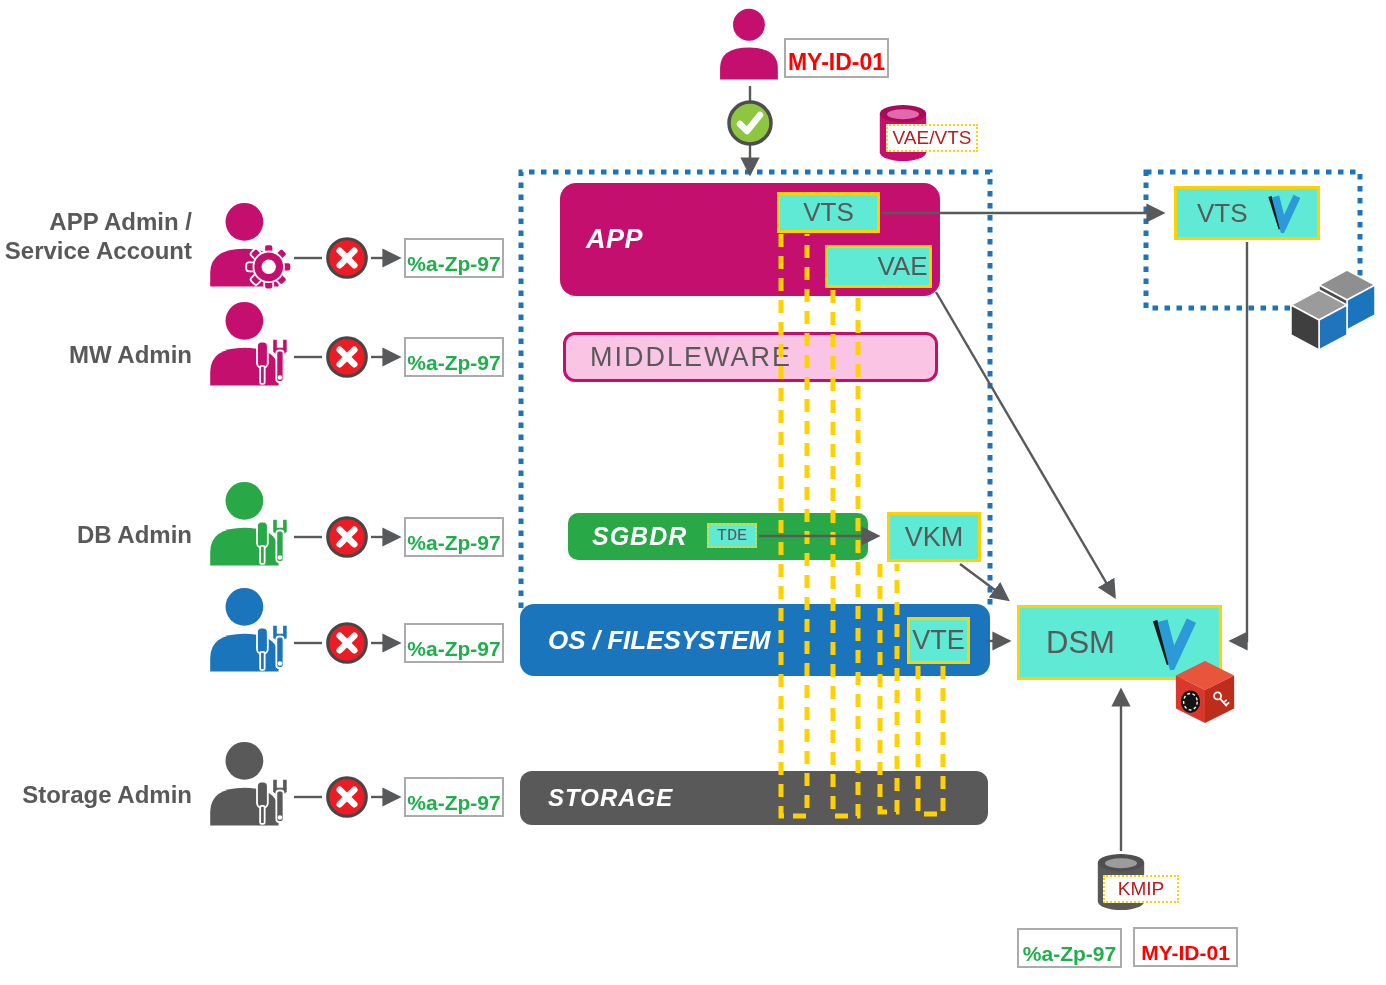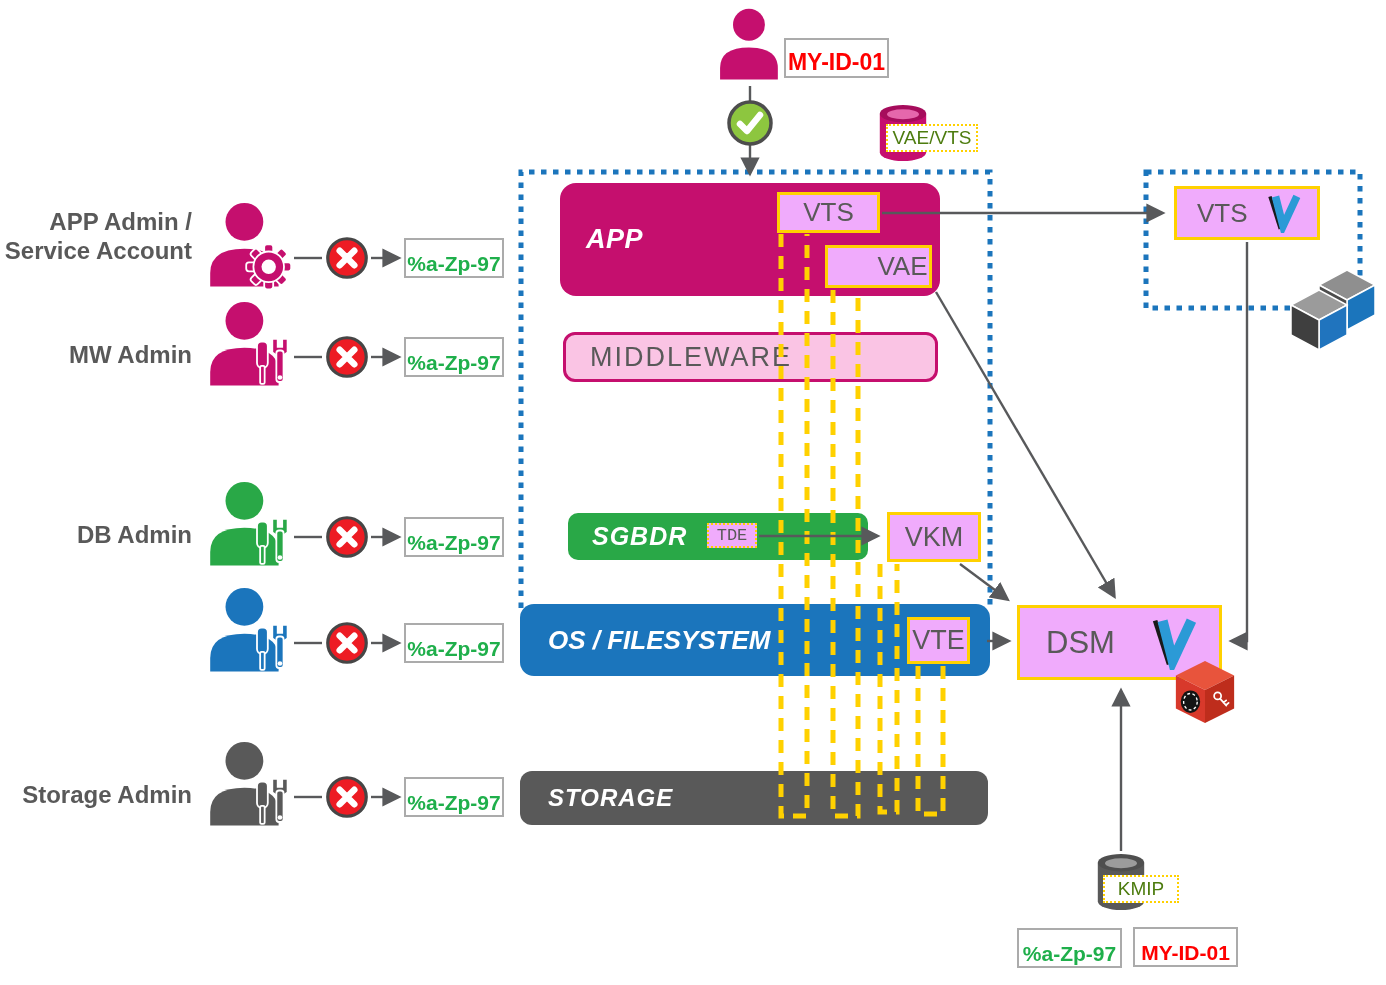--- a/index.html
+++ b/index.html
@@ -16,38 +16,38 @@
   .bar-mw{left:563px;top:332px;width:375px;height:50px;background:#FAC4E4;border:3px solid #C50F6E;
           border-radius:12px;color:#595959;font-weight:normal;font-size:27px;letter-spacing:2px;
           padding-left:24px;box-sizing:border-box;z-index:2;position:absolute;display:flex;align-items:center;}
   .bar-db{left:568px;top:513px;width:300px;height:47px;background:#29A847;border-radius:10px;
           font-size:25px;padding-left:24px;letter-spacing:1px;box-sizing:border-box;}
   .bar-os{left:520px;top:604px;width:470px;height:72px;background:#1B75BC;border-radius:14px;
           font-size:26px;padding-left:28px;box-sizing:border-box;}
   .bar-st{left:520px;top:771px;width:468px;height:54px;background:#595959;border-radius:12px;
           font-size:24px;padding-left:28px;letter-spacing:1px;box-sizing:border-box;}
   
-  .agent{position:absolute;background:#f0abfc;border:3px solid #FFD100;display:flex;align-items:center;
+  .agent{position:absolute;background:#5eead4;border:3px solid #FFD100;display:flex;align-items:center;
          justify-content:center;color:#595959;z-index:4;box-sizing:border-box;}
   .agent-vts{left:777px;top:192px;width:103px;height:41px;font-size:26px;}
   .agent-vae{left:825px;top:245px;width:107px;height:43px;font-size:26px;padding-left:48px;}
   .agent-vkm{left:887px;top:512px;width:94px;height:50px;font-size:27px;}
   .agent-vte{left:907px;top:617px;width:63px;height:47px;font-size:27px;}
   .agent-tde{left:707px;top:523px;width:50px;height:25px;font-size:17px;border:2px dotted #FFD100;z-index:4;font-family:Liberation Mono, monospace;}
   .agent-rvts{left:1174px;top:186px;width:146px;height:54px;font-size:26px;justify-content:space-between;
               padding:0 16px 0 20px;}
   .agent-dsm{left:1017px;top:605px;width:205px;height:75px;font-size:31px;justify-content:flex-start;
              padding-left:26px;gap:28px;}
   
   .badge{position:absolute;background:#fff;border:2px solid #ABABAB;display:flex;align-items:flex-end;
          justify-content:center;font-weight:bold;z-index:4;box-sizing:border-box;}
   .badge-green{color:#1FAF4B;font-size:21px;}
   .badge-red{color:#FF0000;font-size:21px;}
   .dotted-label{position:absolute;background:#fff;border:2px dotted #FFD100;display:flex;align-items:center;
-         justify-content:center;color:#4d7c0f;z-index:5;box-sizing:border-box;font-size:19px;}
+         justify-content:center;color:#b91c1c;z-index:5;box-sizing:border-box;font-size:19px;}
   
   .admin-label{position:absolute;width:192px;text-align:right;color:#595959;font-weight:bold;
                font-size:24px;line-height:29px;z-index:2;}
   .admin-label div{white-space:nowrap;}
   .admin-label div:empty{display:none;}
   .person{position:absolute;z-index:2;}
   .icon{position:absolute;z-index:5;}
 </style>
 </head>
 <body>

